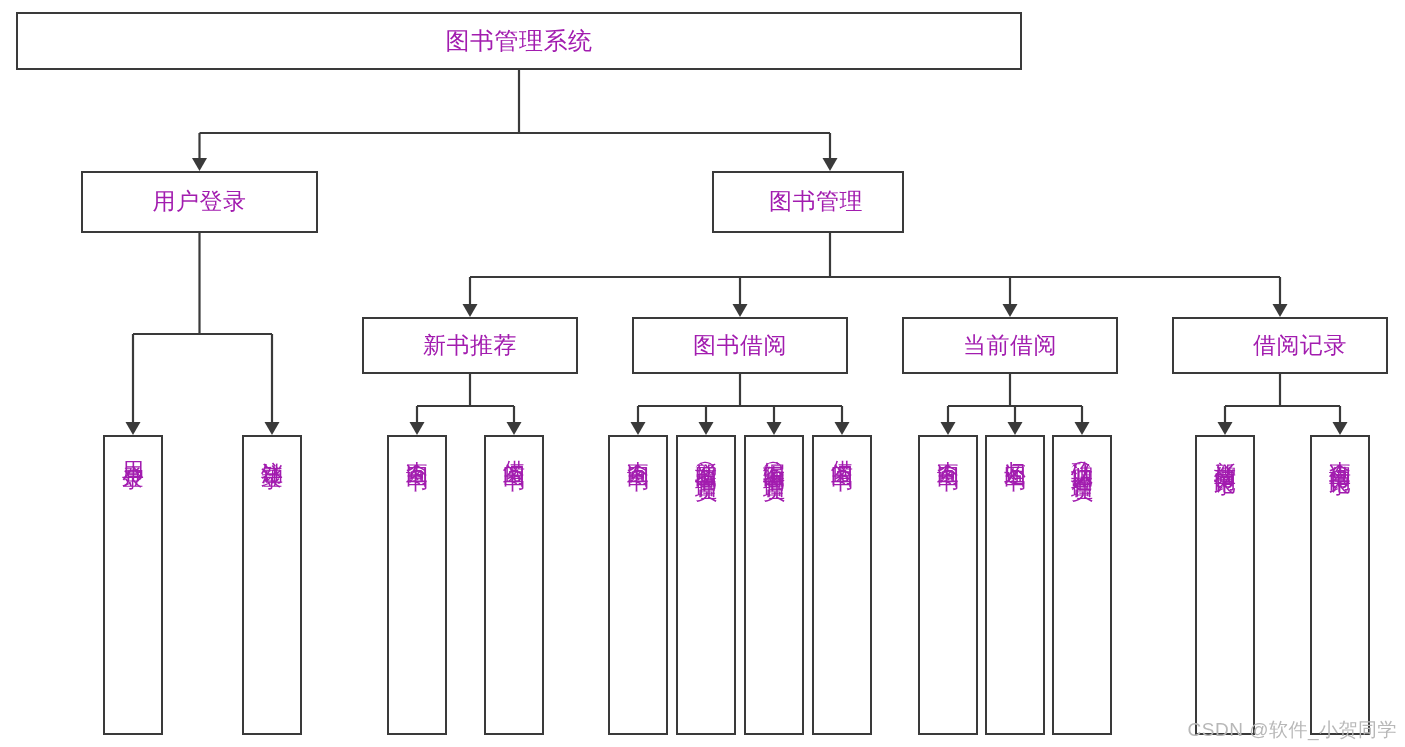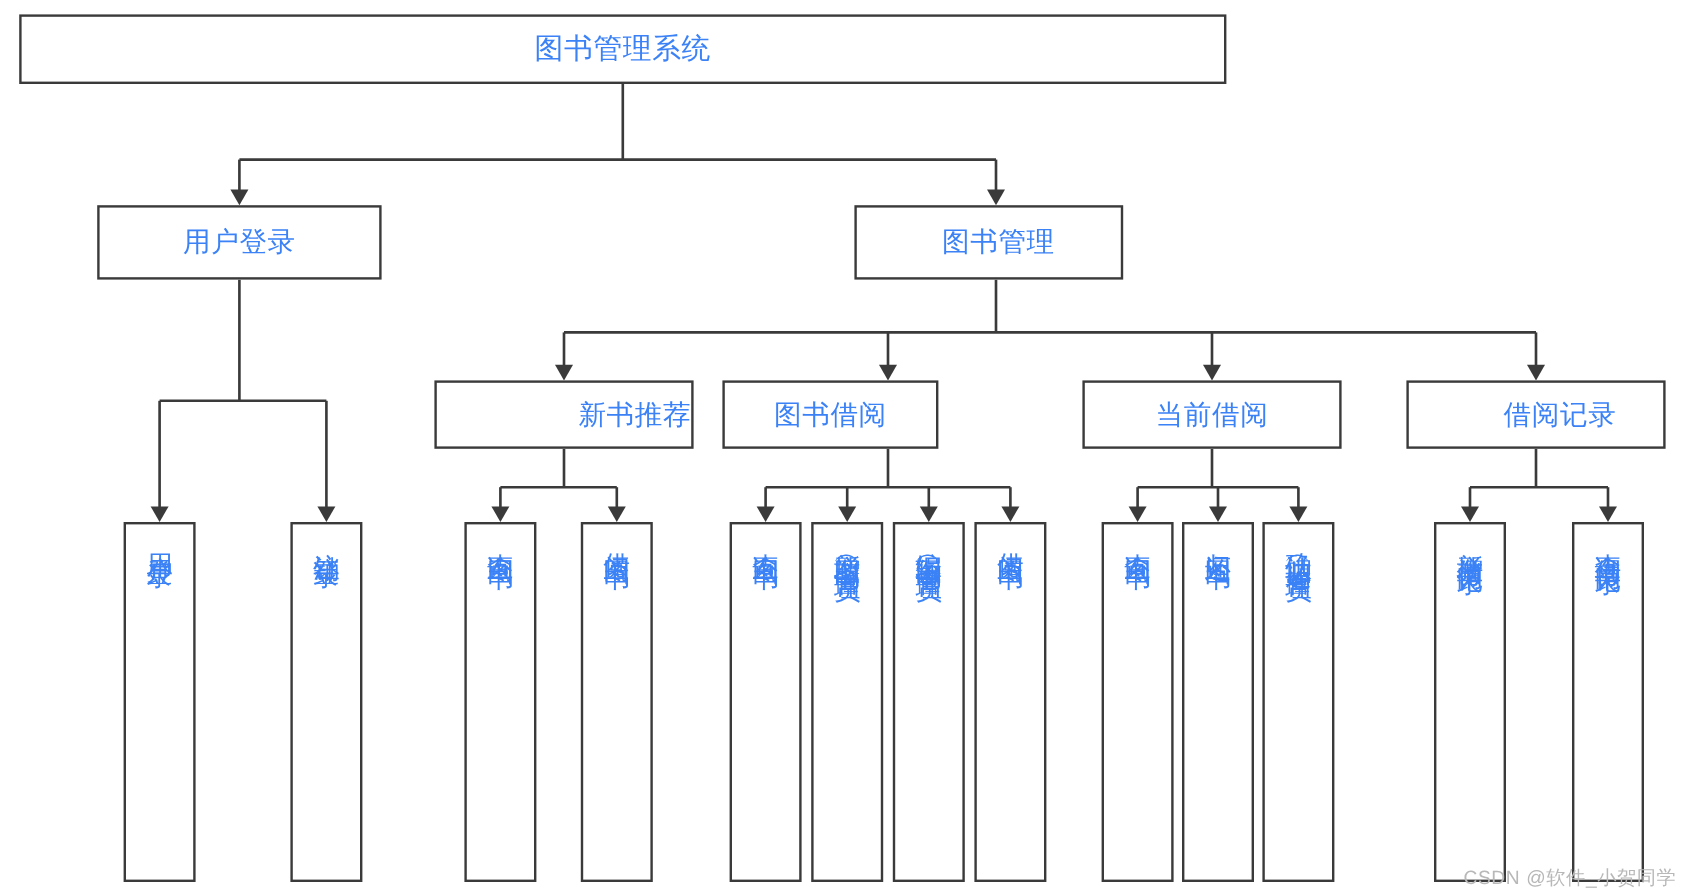--- a/index.html
+++ b/index.html
@@ -35,21 +35,21 @@
   }
   .node.root {
     border-width: 2px;
     box-shadow: 0 0 0 1px #ffffff inset;
   }
   .node-label {
     display: block;
     white-space: pre;
     line-height: 1.18;
     letter-spacing: 0.5px;
-    color: #3b82f6;
+    color: #a21caf;
   }
   
   .node.horiz .node-label {
     font-size: 23px;
     writing-mode: horizontal-tb;
     text-align: center;
   }
   .node.root .node-label {
     font-size: 24px;
   }
@@ -84,21 +84,21 @@
   }
   #connectors polygon.arrow-head {
     fill: #3a3a3a;
     stroke: none;
   }
   
   #watermark {
     position: absolute;
     right: 8px;
     bottom: 4px;
-    font-size: 16px;
+    font-size: 19px;
     color: #b8b8b8;
     letter-spacing: 0.5px;
     user-select: none;
     white-space: nowrap;
     margin-top: 24px;
   }
 </style>
 </head>
 <body>
 
@@ -157,27 +157,27 @@
       <line x1="1340" y1="406" x2="1340" y2="426"></line>
       <polygon points="1332.5,422 1347.5,422 1340,435" class="arrow-head"></polygon>
     </svg>
   <div id="nodes-layer">
       <div class="node horiz root" style="left: 16px; top: 12px; width: 1006px; height: 58px;">
         <span class="node-label">图书管理系统</span>
       </div>
       <div class="node horiz" style="left: 81px; top: 171px; width: 237px; height: 62px;">
         <span class="node-label">用户登录</span>
       </div>
-      <div class="node horiz" style="left: 712px; top: 171px; width: 224px; height: 62px; padding-left: 16px;">
+      <div class="node horiz" style="left: 712px; top: 171px; width: 192px; height: 62px; padding-left: 16px;">
         <span class="node-label">图书管理</span>
       </div>
-      <div class="node horiz" style="left: 362px; top: 317px; width: 216px; height: 57px; justify-content: flex-end;">
+      <div class="node horiz" style="left: 362px; top: 317px; width: 216px; height: 57px;">
         <span class="node-label">新书推荐</span>
       </div>
-      <div class="node horiz" style="left: 602px; top: 317px; width: 180px; height: 57px;">
+      <div class="node horiz" style="left: 632px; top: 317px; width: 216px; height: 57px;">
         <span class="node-label">图书借阅</span>
       </div>
       <div class="node horiz" style="left: 902px; top: 317px; width: 216px; height: 57px; justify-content: center;">
         <span class="node-label">当前借阅</span>
       </div>
       <div class="node horiz" style="left: 1172px; top: 317px; width: 216px; height: 57px; padding-left: 40px;">
         <span class="node-label">借阅记录</span>
       </div>
       <div class="node vert" style="left: 103px; top: 435px; width: 60px; height: 300px;">
         <span class="node-label">用户登录</span>

